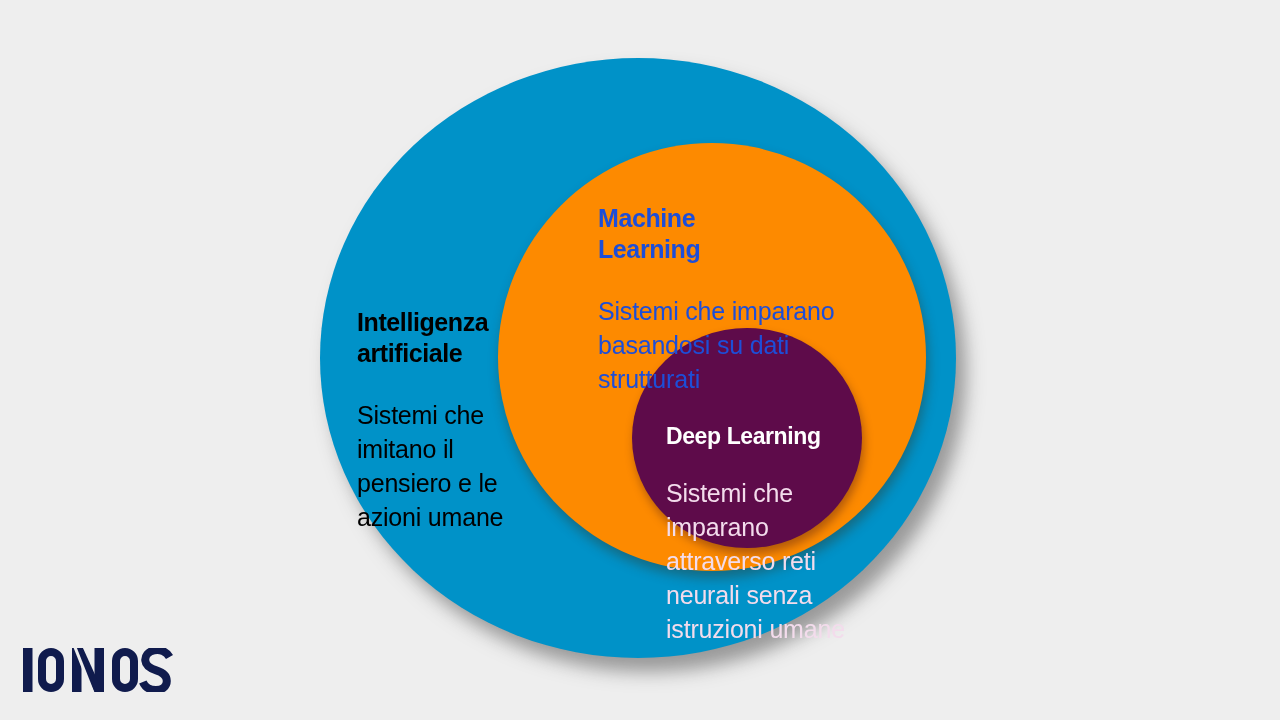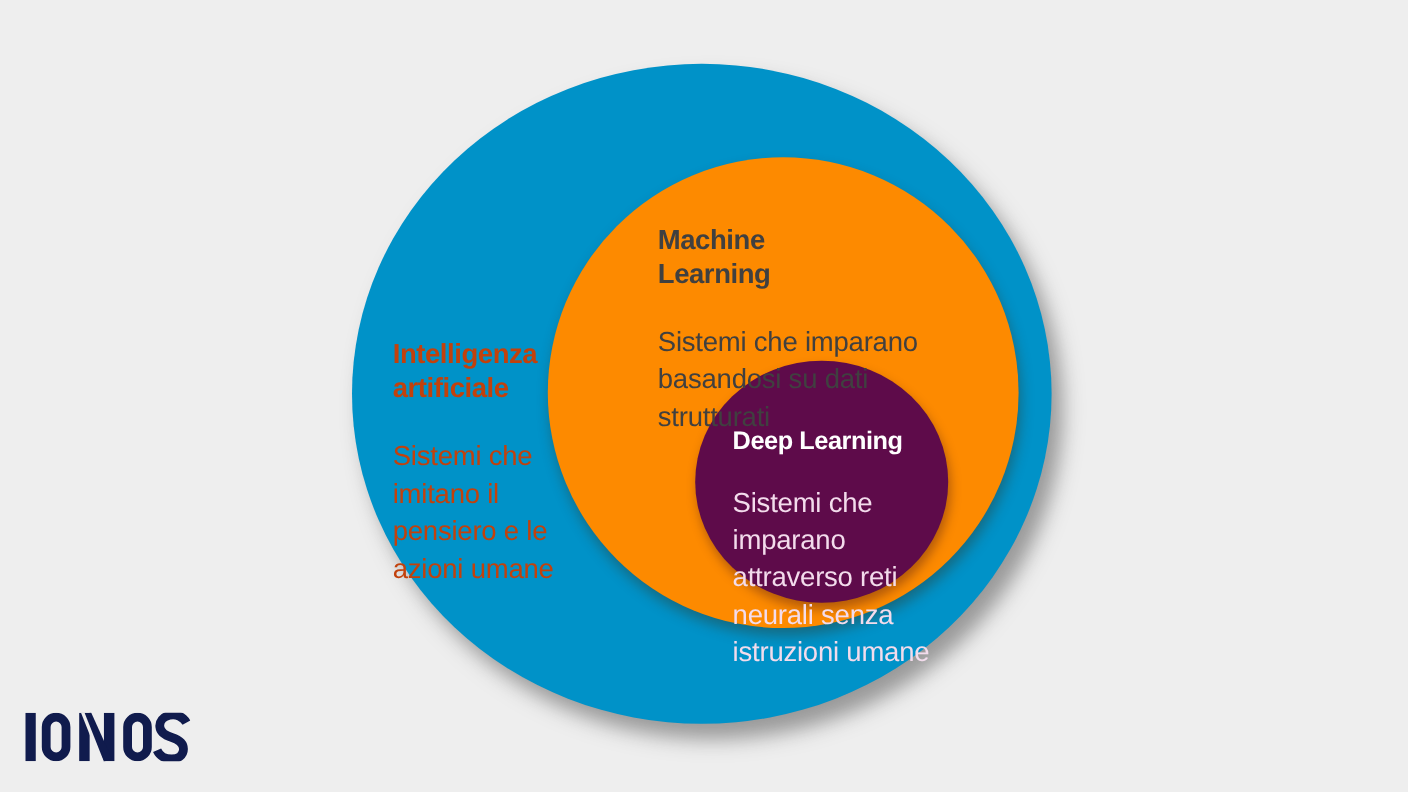--- a/index.html
+++ b/index.html
@@ -67,39 +67,39 @@
 <body>
 
 <div class="stage">
 
   <div class="circle c-ai" style="background: rgb(0, 146, 200);"></div>
 
   <div class="circle c-ml" style="background: rgb(253, 138, 0);"></div>
 
   <div class="circle c-dl" style="background: rgb(94, 11, 74);"></div>
 
-  <div class="label l-ai" style="color: #c2410c;">
+  <div class="label l-ai" style="color: #000000;">
     <h2>Intelligenza
 artificiale</h2>
     <p>Sistemi che
 imitano il
 pensiero e le
 azioni umane</p>
   </div>
 
-  <div class="label l-ml" style="color: #404040;">
+  <div class="label l-ml" style="color: #1d4ed8;">
     <h2>Machine
 Learning</h2>
     <p>Sistemi che imparano
 basandosi su dati
 strutturati</p>
   </div>
 
   <div class="label l-dl" style="color: rgb(243, 220, 236);">
-    <h2 style="color: rgb(255, 255, 255);">Deep Learning</h2>
+    <h2 style="color: rgb(255, 255, 255); margin-top: 36px;">Deep Learning</h2>
     <p>Sistemi che
 imparano
 attraverso reti
 neurali senza
 istruzioni umane</p>
   </div>
 
   <div class="logo" aria-label="IONOS" style="color: rgb(16, 27, 77);">
     <svg viewBox="0 0 150 44">
 

